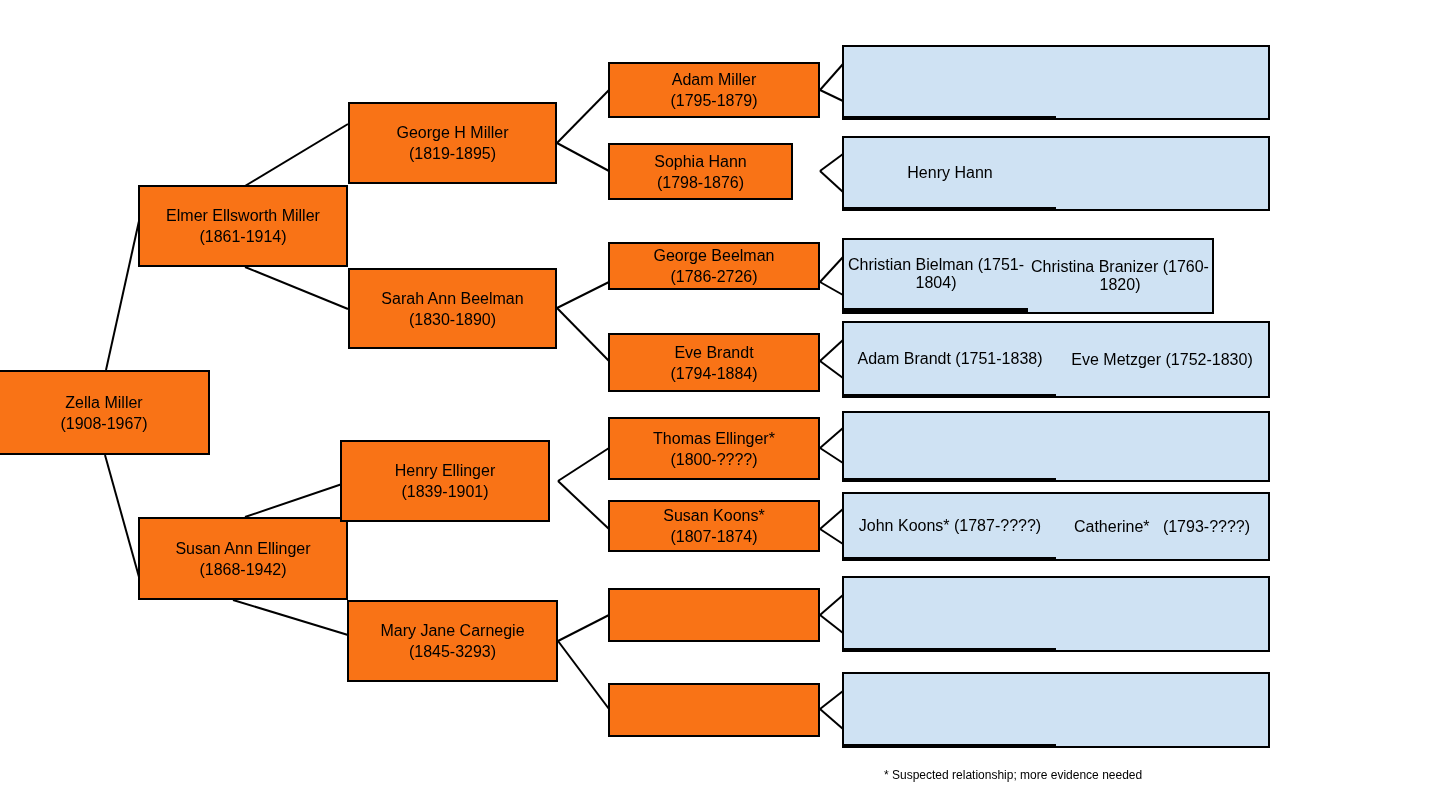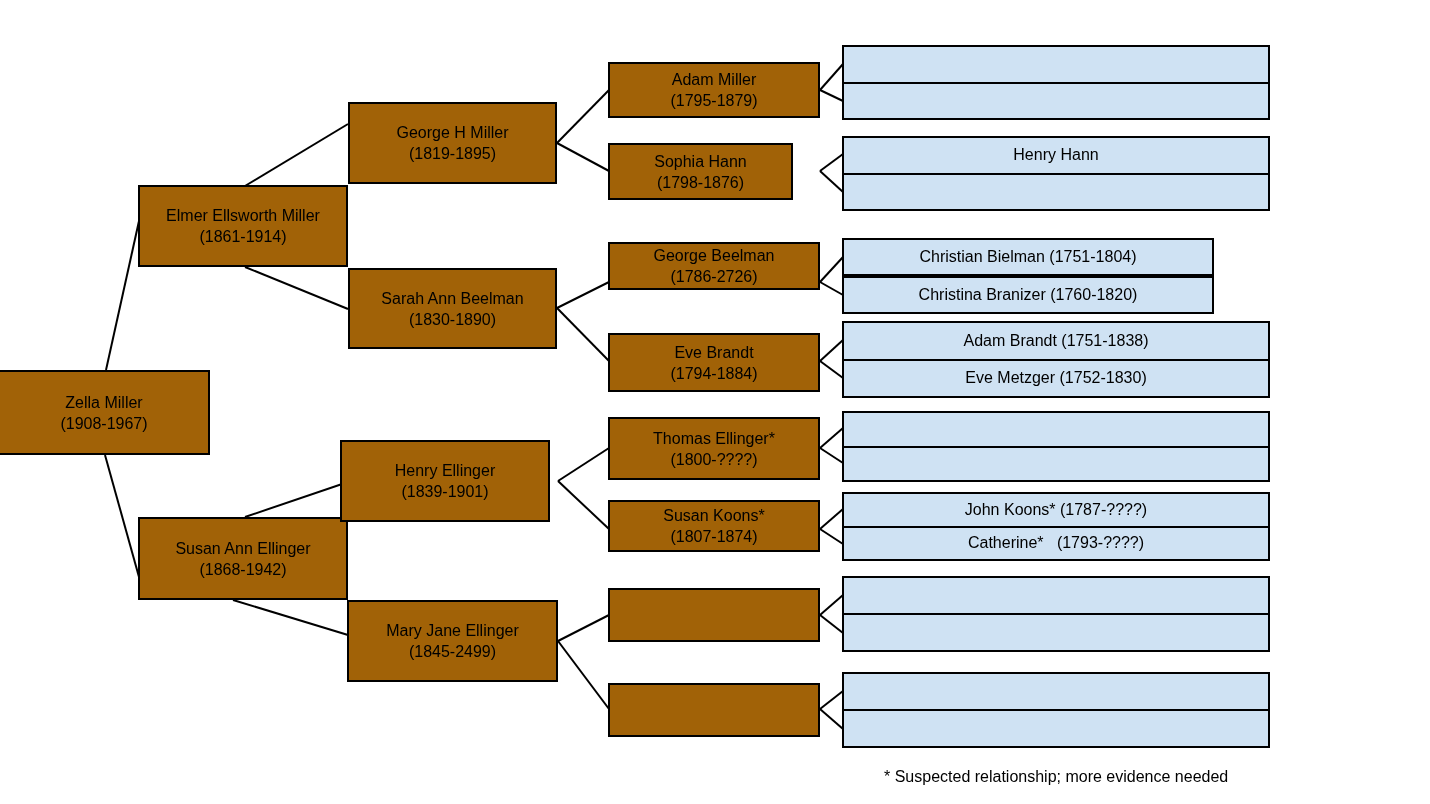--- a/index.html
+++ b/index.html
@@ -14,55 +14,54 @@
     position: absolute; left: 0; top: 0;
     width: 1430px; height: 804px;
     background: #ffffff;
   }
   #wires {
     position: absolute; left: 0; top: 0;
     width: 1430px; height: 804px;
   }
   .pbox {
     position: absolute;
-    background: #a16207;
+    background: #f97316;
     border: 2px solid #000000;
     display: flex;
     flex-direction: column;
     align-items: center;
     justify-content: center;
     text-align: center;
     color: #000000;
     font-size: 16px;
     line-height: 21px;
     white-space: pre-wrap;
   }
   .pair {
     position: absolute;
     background: #cfe2f3;
     border: 2px solid #000000;
     display: flex;
-    flex-direction: column;
   }
   .pair .cell {
     flex: 1;
     display: flex;
     align-items: center;
     justify-content: center;
     text-align: center;
     color: #000000;
     font-size: 16px;
     white-space: pre-wrap;
   }
   .pair .cell.top { border-bottom: 2px solid #000000; }
   .pair .cell.top.thick { border-bottom: 4px solid #000000; }
   .footnote {
     position: absolute;
     left: 884px; top: 768px;
-    font-size: 16px;
+    font-size: 12px;
     color: #000000;
     white-space: pre;
   }
 </style>
 </head>
 <body>
 
 <div id="canvas">
 
   <svg id="wires" viewBox="0 0 1430 804" xmlns="http://www.w3.org/2000/svg">
@@ -120,22 +119,22 @@
   </div>
   <div class="pbox" style="left:348px;top:268px;width:209px;height:81px">
     <div>Sarah Ann Beelman</div>
     <div>(1830-1890)</div>
   </div>
   <div class="pbox" style="left:340px;top:440px;width:210px;height:82px">
     <div>Henry Ellinger</div>
     <div>(1839-1901)</div>
   </div>
   <div class="pbox" style="left:347px;top:600px;width:211px;height:82px">
-    <div>Mary Jane Ellinger</div>
-    <div>(1845-2499)</div>
+    <div>Mary Jane Carnegie</div>
+    <div>(1845-3293)</div>
   </div>
 
   <div class="pbox" style="left:608px;top:62px;width:212px;height:56px">
     <div>Adam Miller</div>
     <div>(1795-1879)</div>
   </div>
   <div class="pbox" style="left:608px;top:143px;width:185px;height:57px">
     <div>Sophia Hann</div>
     <div>(1798-1876)</div>
   </div>

